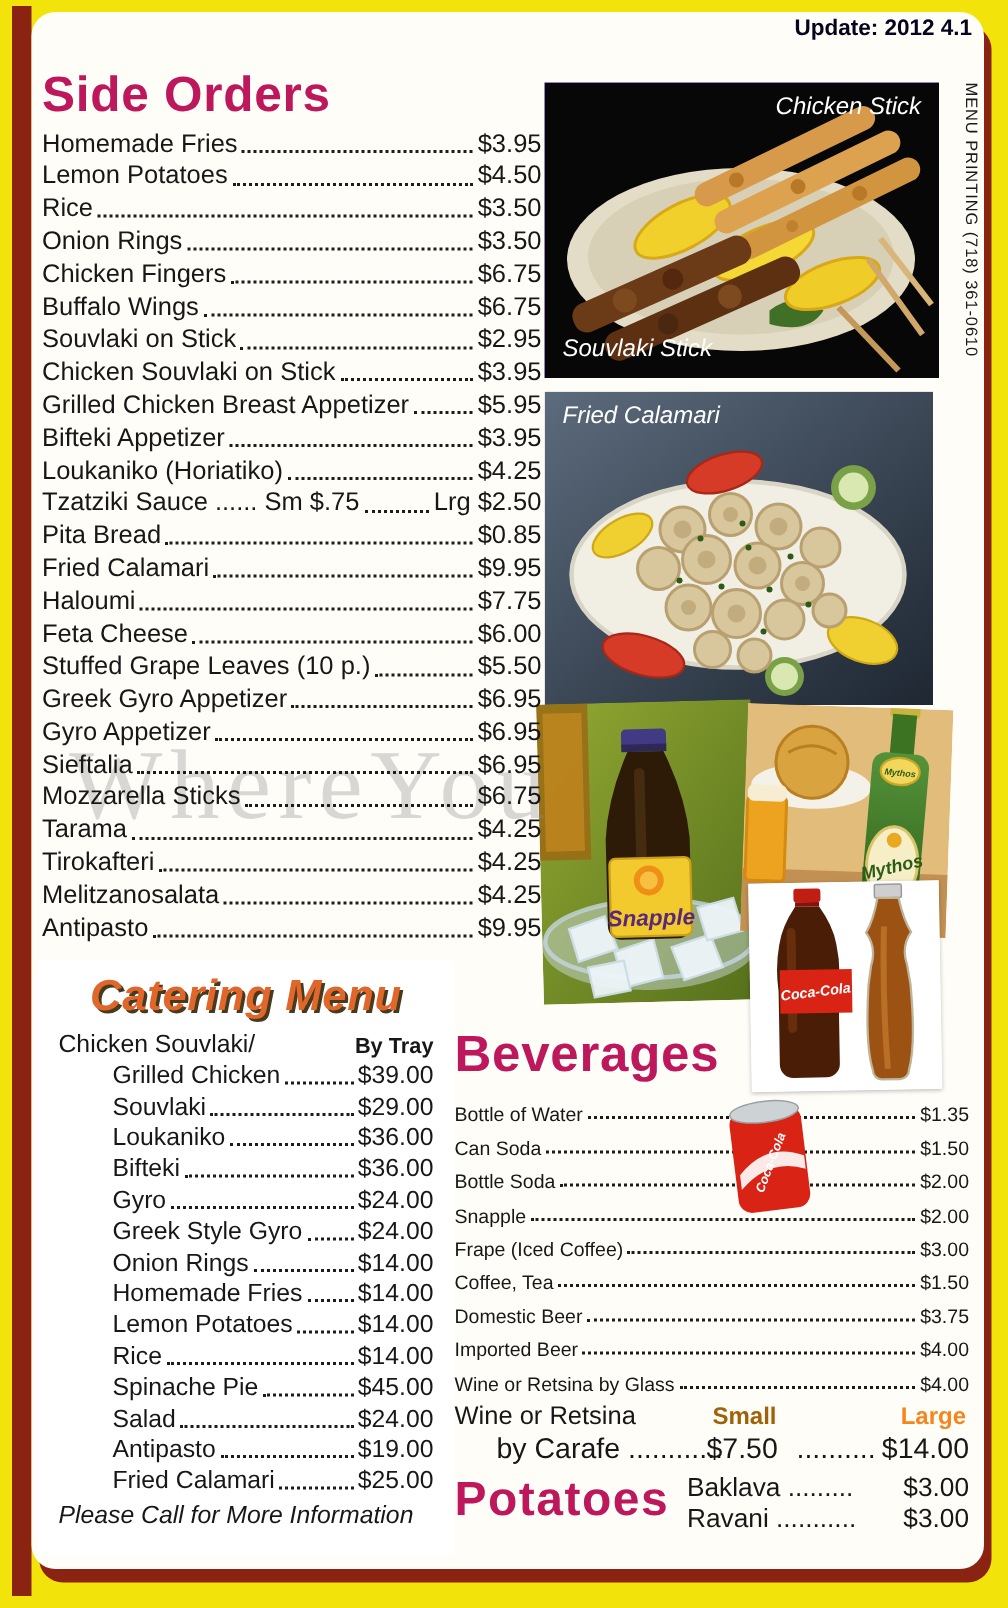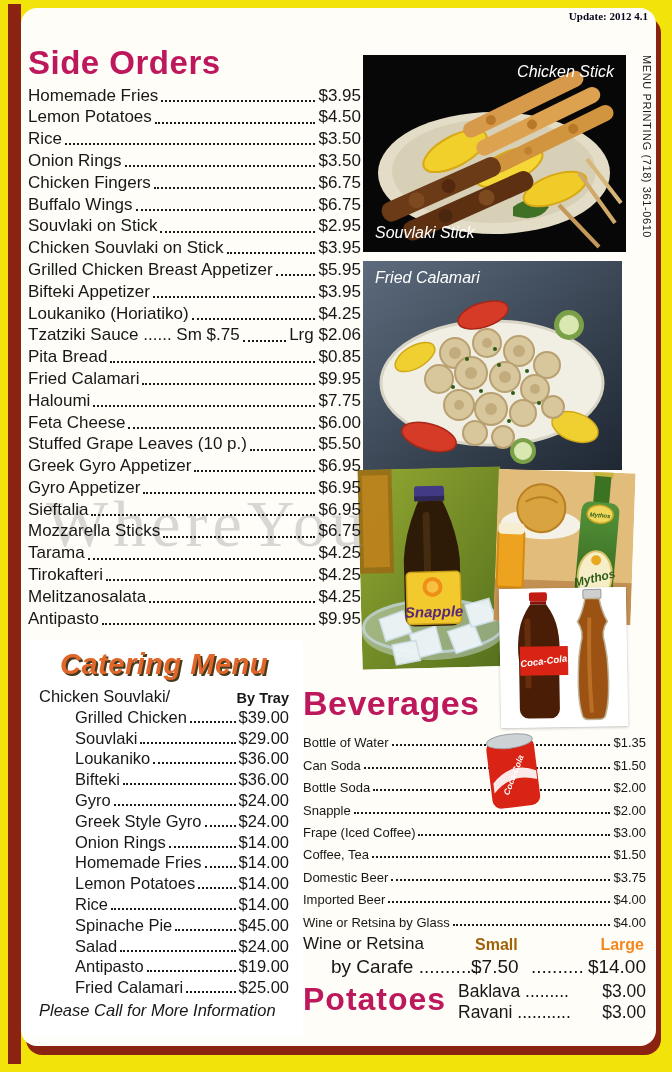--- a/index.html
+++ b/index.html
@@ -10,21 +10,21 @@
     color:#171717;
   }
   .band-left{position:absolute;left:8px;top:4px;width:13px;height:1060px;background:#8b2312;z-index:0;}
   .page{
     position:absolute;left:21px;top:8px;width:635px;height:1038px;
     background:#fffdf8;border-radius:16px;z-index:1;
     box-shadow:5px 9px 0 #8b2312;
   }
   .update-note{
     position:absolute;top:10px;right:24px;z-index:8;
-    font-family:Liberation Serif, serif;font-weight:bold;font-size:11px;color:#05051e;
+    font-family:Liberation Sans, sans-serif;font-weight:bold;font-size:15px;color:#05051e;
   }
   .vert-credit{
     position:absolute;left:641px;top:55px;height:230px;z-index:8;
     writing-mode:vertical-rl;font-size:11px;letter-spacing:.6px;color:#1a1a1a;white-space:nowrap;
   }
   .watermark{
     position:absolute;left:46px;top:486px;z-index:6;
     font-family:"Liberation Serif",serif;font-size:66px;letter-spacing:5px;
     color:#8f8f8f;opacity:.34;pointer-events:none;white-space:nowrap;
   }
@@ -160,21 +160,21 @@
 
       <div class="mi">
         <span class="nm">Loukaniko (Horiatiko)</span>
         <span class="dots"></span>
         <span class="pr">$4.25</span>
       </div>
 
       <div class="mi">
         <span class="nm">Tzatziki Sauce ...... Sm $.75</span>
         <span class="dots"></span>
-        <span class="pr">Lrg $2.06</span>
+        <span class="pr">Lrg $2.50</span>
       </div>
 
       <div class="mi">
         <span class="nm">Pita Bread</span>
         <span class="dots"></span>
         <span class="pr">$0.85</span>
       </div>
 
       <div class="mi">
         <span class="nm">Fried Calamari</span>

